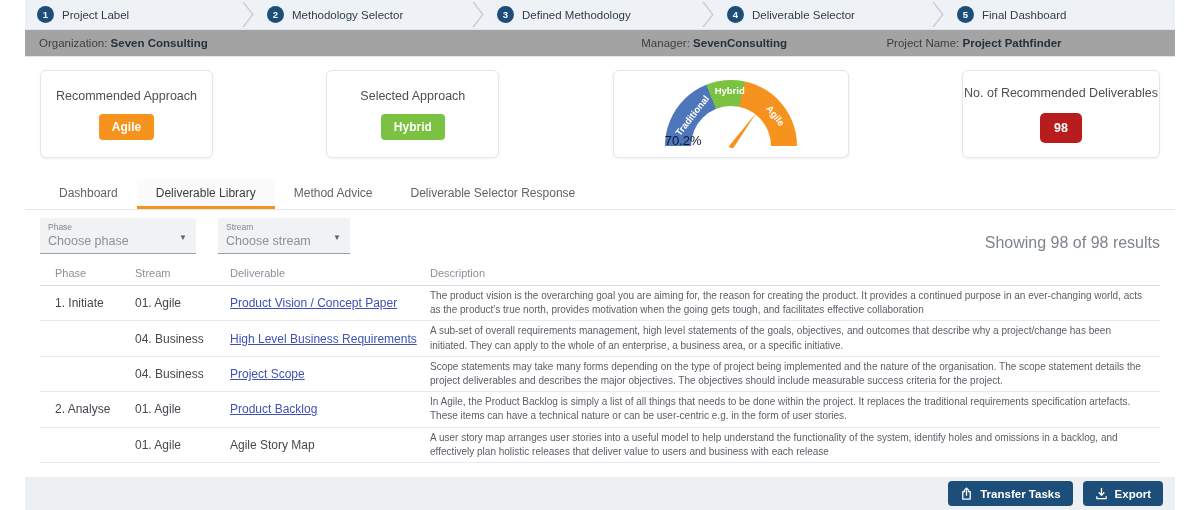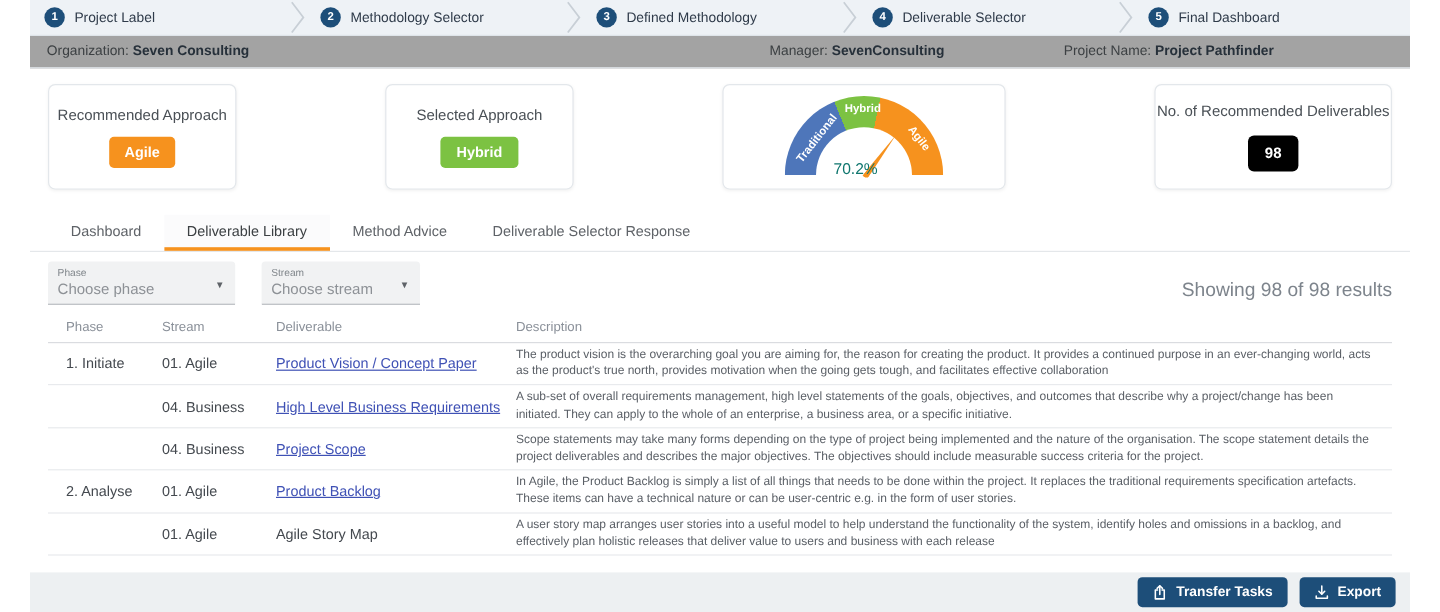--- a/index.html
+++ b/index.html
@@ -17,41 +17,41 @@
   
   .infobar { height:27px; background:#a3a3a3; border-bottom:1px solid #e2e7ec; display:flex; align-items:center; font-size:11.5px; color:#3c4043; padding:0 14px; }
   .info-item b { font-weight:bold; color:#26303a; }
   .info-left { flex:1; text-align:left; }
   .info-center { flex:1; text-align:center; }
   .info-right { flex:1; text-align:right; }
 
   
   .cards { display:flex; justify-content:space-between; padding:13px 15px 0 15px; height:104px; }
   .card { background:#fff; border:1px solid #e3e7eb; border-radius:6px; box-shadow:0 1px 3px rgba(0,0,0,.06); height:88px; display:flex; flex-direction:column; align-items:center; justify-content:center; }
-  .card-approach { width:157px; }
+  .card-approach { width:173px; }
   .card-gauge { width:236px; padding:4px 0; }
   .card-count { width:198px; }
   .card-title { font-size:12.5px; color:#4a5056; margin-bottom:11px; }
   .badge { color:#fff; font-weight:bold; font-size:12px; padding:6px 13px; border-radius:4px; }
   .badge-orange { background:#f6921e; }
   .badge-green { background:#7cc242; }
-  .badge-count { background:#000000; color:#fff; font-weight:bold; font-size:12.5px; padding:8px 14px; border-radius:5px; margin-top:2px; }
+  .badge-count { background:#b91c1c; color:#fff; font-weight:bold; font-size:12.5px; padding:8px 14px; border-radius:5px; margin-top:2px; }
 
   
   .gauge { position:relative; width:132px; height:68px; overflow:hidden; }
   .gauge-arc { position:absolute; left:0; top:0; width:132px; height:132px; border-radius:50%;
       background:conic-gradient(from 270deg, #4e76ba 0deg 68deg, #7cc242 68deg 102deg, #f6921e 102deg 180deg, rgba(0,0,0,0) 180deg 360deg); }
   .gauge-hole { position:absolute; left:26px; top:26px; width:80px; height:80px; border-radius:50%; background:#fff; }
   .gauge-needle { position:absolute; left:63.5px; bottom:0; width:5px; height:44px; background:#f6921e;
       transform-origin:50% 100%; transform:rotate(36.4deg); clip-path:polygon(50% 0, 100% 100%, 0 100%); }
   .gauge-label { position:absolute; color:#fff; font-size:9.5px; font-weight:bold; }
   .gl-traditional { left:3px; top:30px; transform:rotate(-52deg); }
   .gl-hybrid { left:50px; top:5px; }
   .gl-agile { right:9px; top:30px; transform:rotate(52deg); }
-  .gauge-value { position:absolute; left:0; right:14px; bottom:0; text-align:center; font-size:13px; color:#0f766e; }
+  .gauge-value { position:absolute; left:0; right:14px; bottom:0; text-align:left; font-size:13px; color:#0f172a; }
 
   
   .tabs { display:flex; margin-top:18px; border-bottom:1px solid #e4e7ea; padding-left:15px; height:31px; }
   .tab { padding:0 19px; display:flex; align-items:center; font-size:12px; color:#5f6368; cursor:pointer; border-bottom:3px solid transparent; white-space:nowrap; }
   .tab.active { color:#3c4043; font-weight:500; background:#fbfbfc; border-bottom:3px solid #f6921e; }
 
   
   .filter-row { display:flex; align-items:flex-end; padding:8px 15px 0 15px; height:44px; }
   .select { background:#f1f2f3; border-bottom:1px solid #9aa0a6; border-radius:3px 3px 0 0; height:36px; padding:4px 8px 3px 8px; position:relative; cursor:pointer; }
   .select-phase { width:156px; margin-right:22px; }

